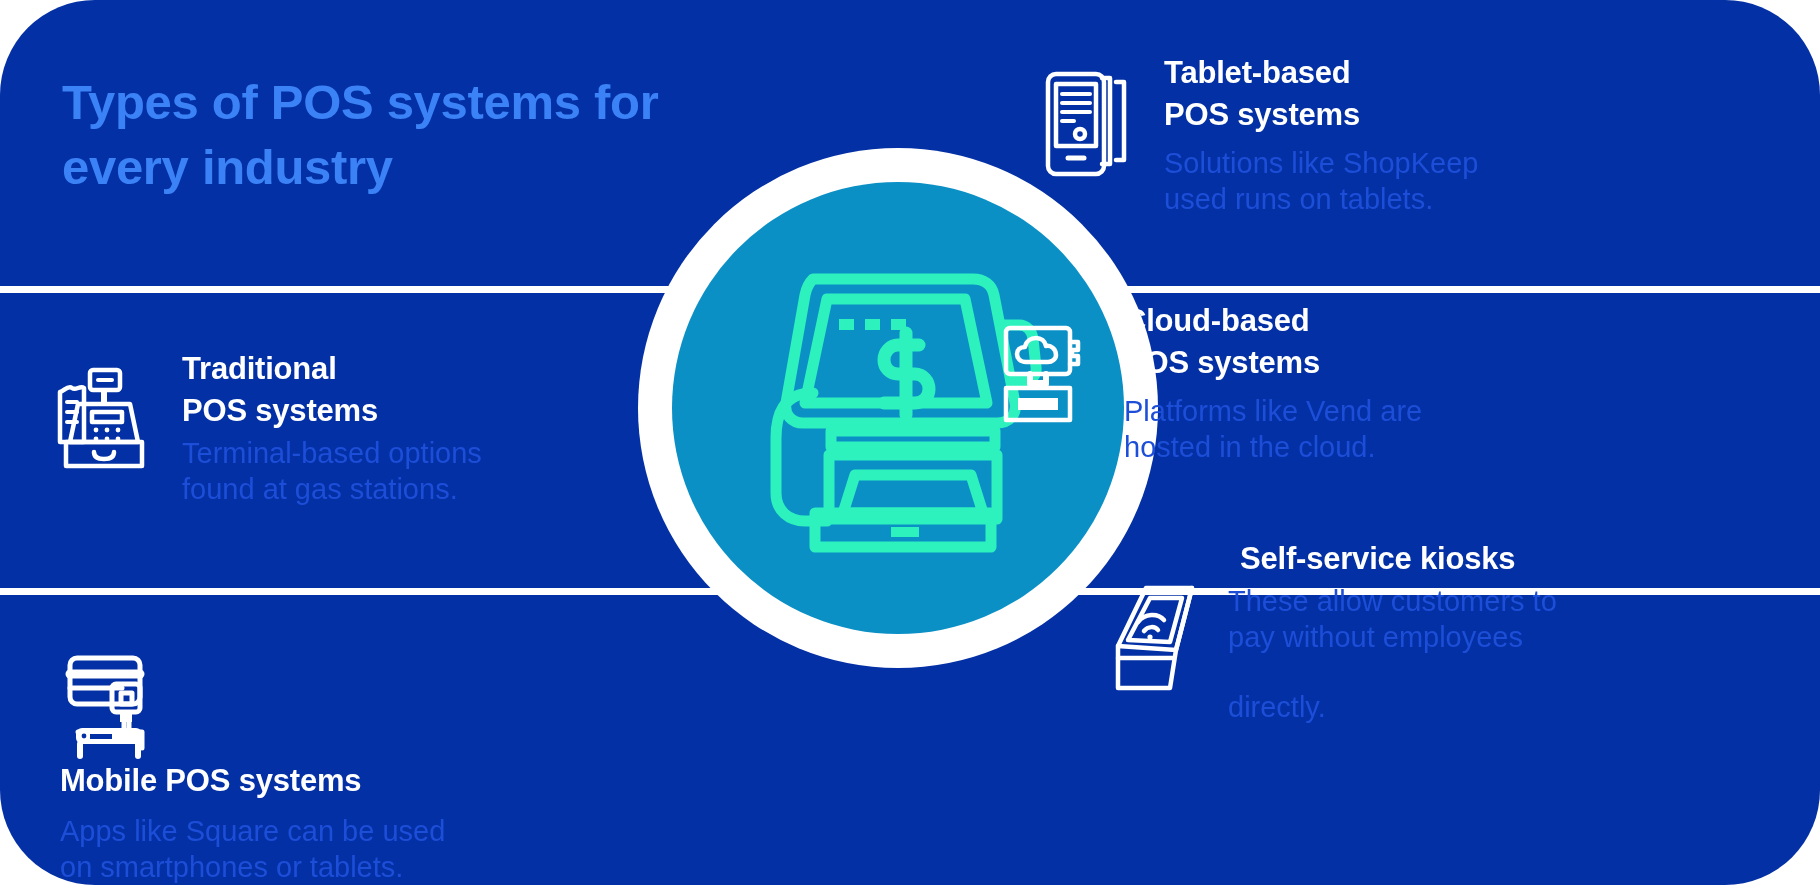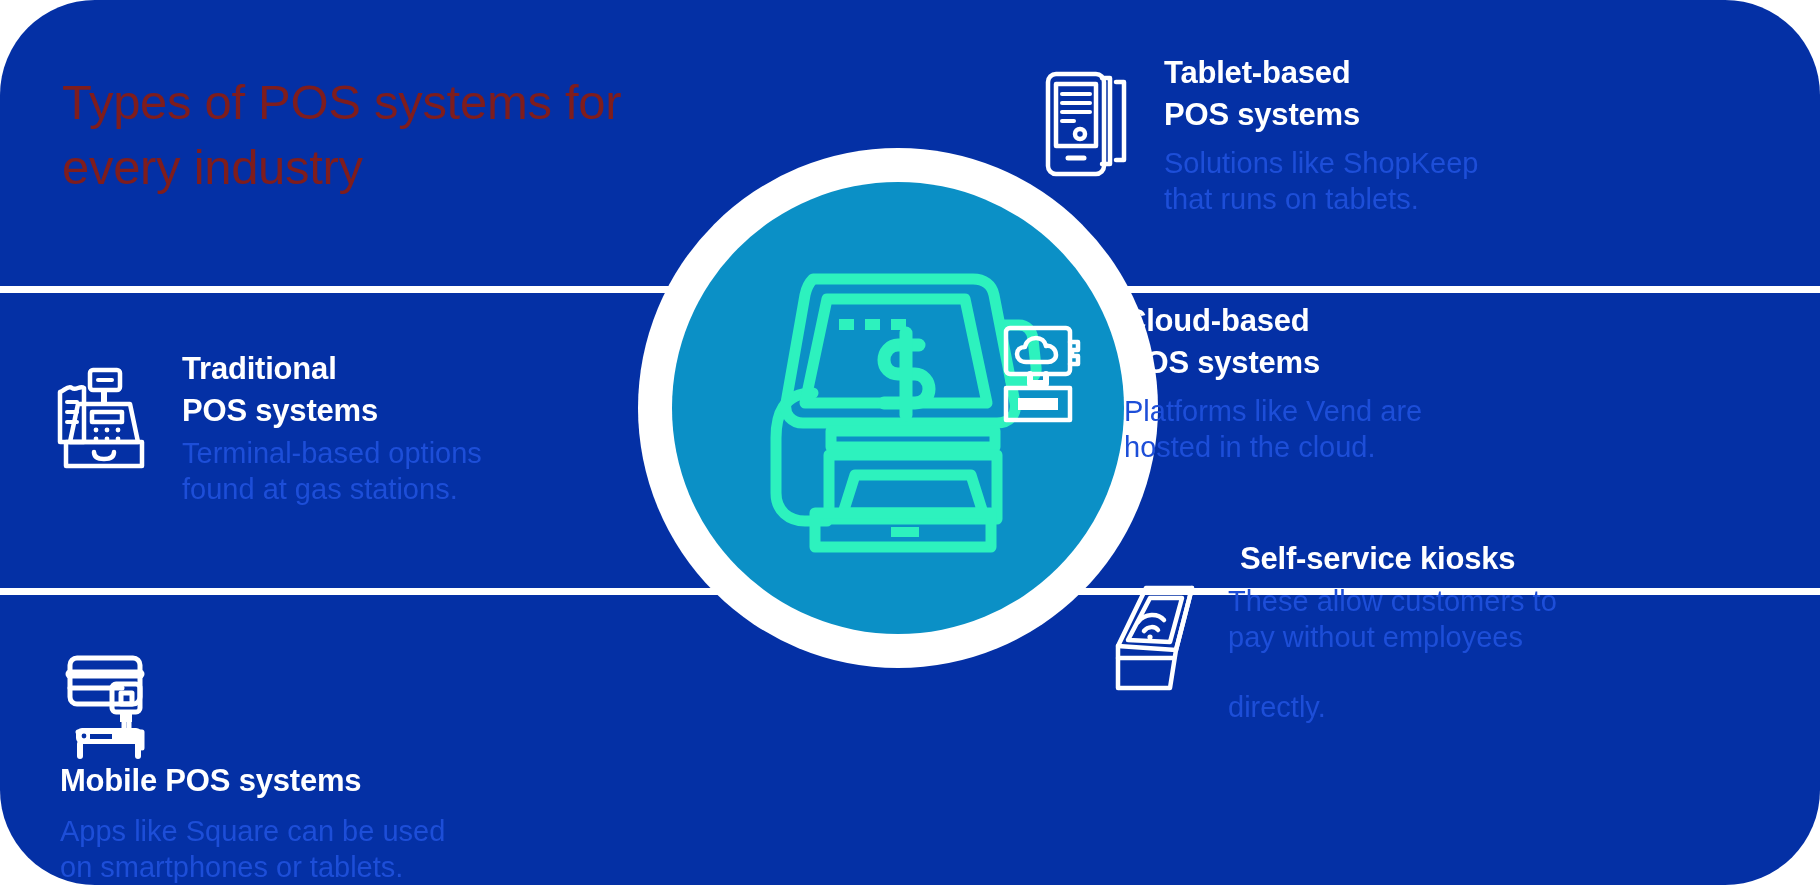--- a/index.html
+++ b/index.html
@@ -69,23 +69,23 @@
     justify-content: center;
   }
   .emblem-disc svg { display: block; }
 
   
   .title {
     position: absolute;
     left: 62px;
     top: 70px;
     width: 700px;
-    color: #7f1d1d;
+    color: #3b82f6;
     font-size: 49px;
-    font-weight: normal;
+    font-weight: bold;
     line-height: 1.33;
     letter-spacing: -0.3px;
     z-index: 7;
   }
 
   
   .cell {
     position: absolute;
     display: flex;
     align-items: flex-start;
@@ -282,21 +282,21 @@
         <path d="M28 90 L44 90" stroke-width="5"></path>
       </svg>
     </span>
     <div class="cell-text">
       <div class="cell-title">
         <span>Tablet-based</span><br>
         <span>POS systems</span>
       </div>
       <div class="cell-desc">
         <span>Solutions like ShopKeep</span><br>
-        <span>that runs on tablets.</span>
+        <span>used runs on tablets.</span>
       </div>
     </div>
   </div>
 
   <div class="cell" id="cell-cloud">
     <span class="cell-icon">
       <svg width="100" height="104" viewBox="0 0 100 104" fill="none" stroke="#ffffff" stroke-width="4.5" stroke-linejoin="round" stroke-linecap="round">
 
         <rect x="6" y="6" width="64" height="46" rx="4"></rect>
 

